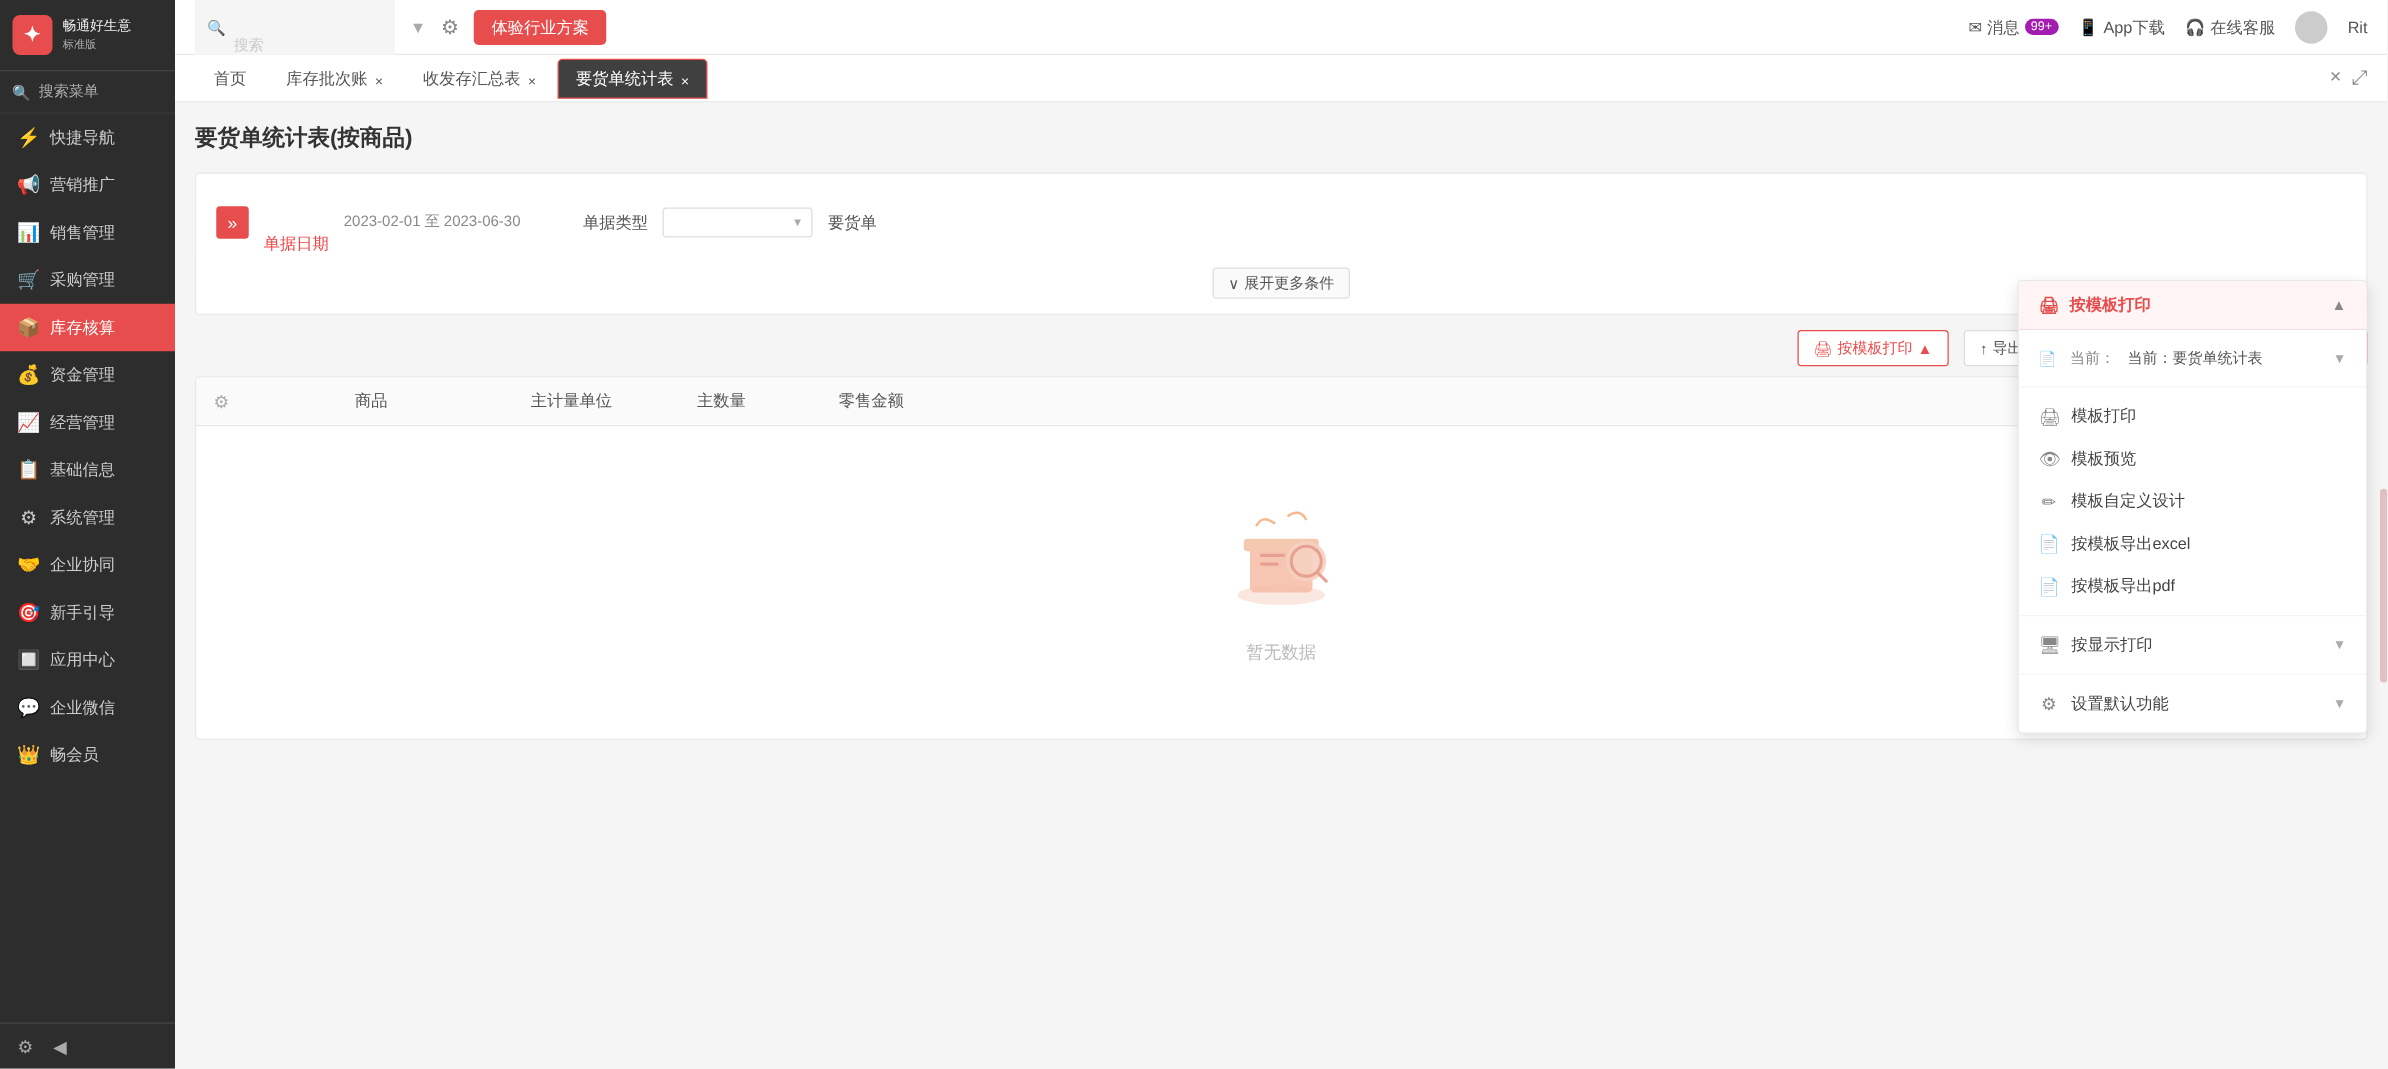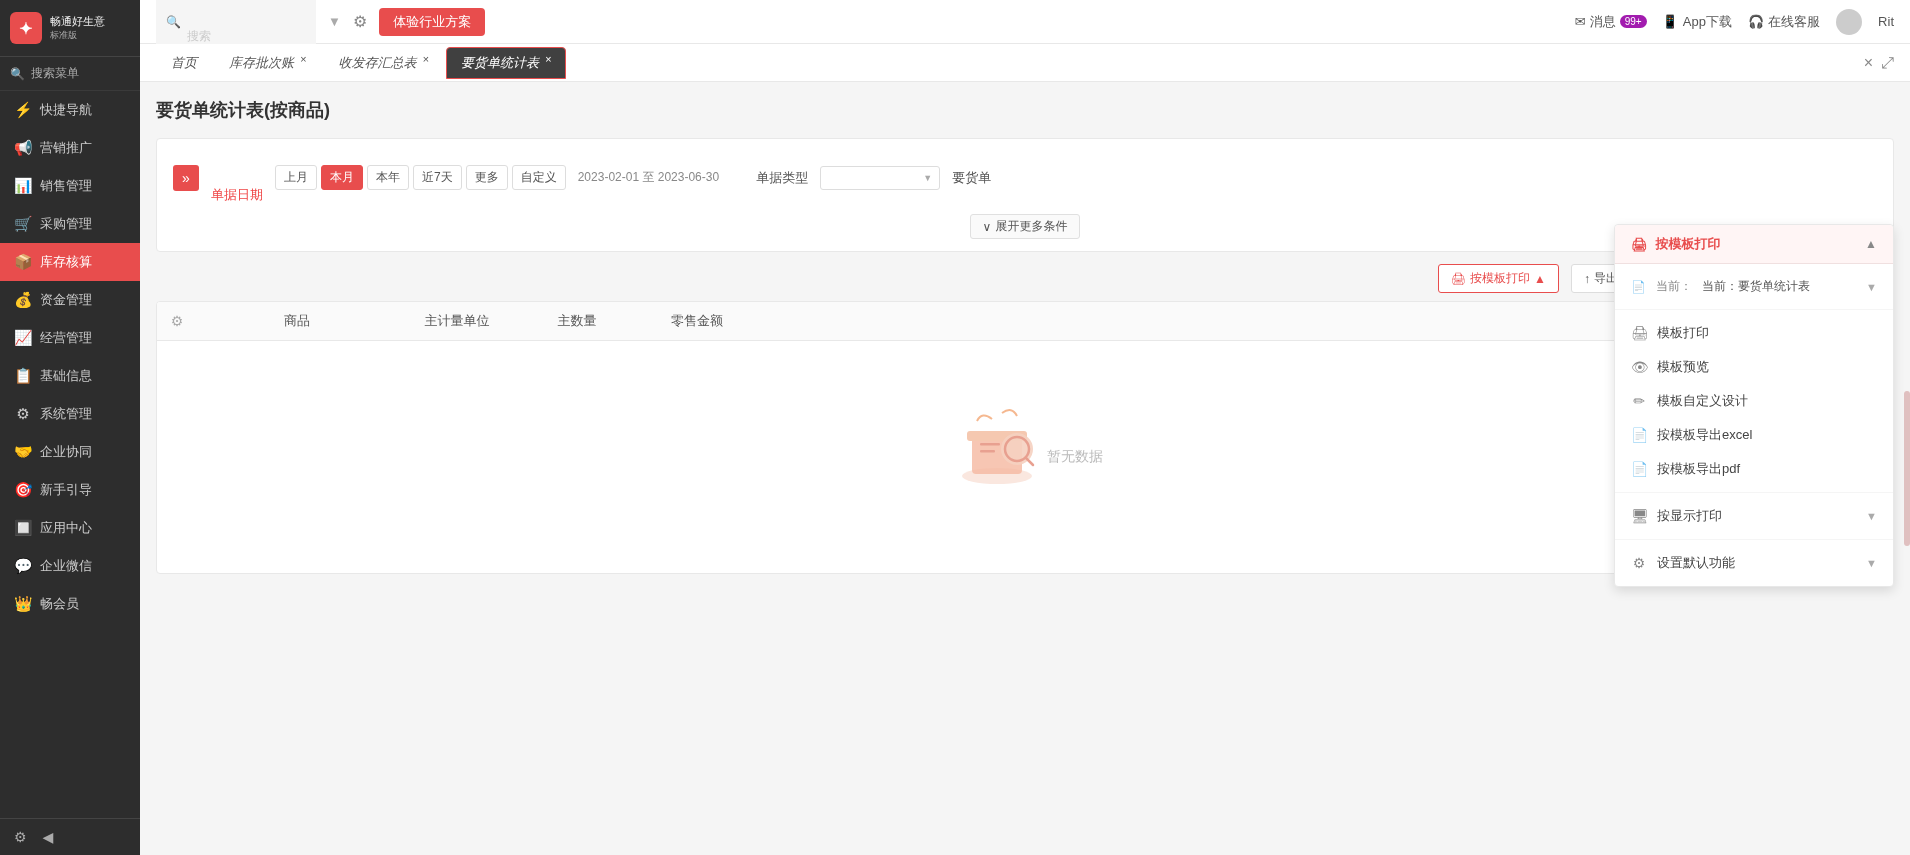--- a/index.html
+++ b/index.html
@@ -98,24 +98,24 @@
       background: #fff;
       display: flex;
       align-items: center;
       padding: 0 16px;
       border-bottom: 1px solid #e8e8e8;
       height: 38px;
       flex-shrink: 0;
       gap: 2px;
     }
     .tab {
-      display: flex; align-items: flex-start; gap: 6px;
+      display: flex; align-items: flex-end; gap: 6px;
       padding: 6px 14px; border-radius: 4px 4px 0 0;
       cursor: pointer; font-size: 13px; color: #555;
-      border: 1px solid transparent; margin-bottom: -1px; font-style: italic;
+      border: 1px solid transparent; margin-bottom: -1px;
     }
     .tab.active {
       background: #404040; color: #fff;
       border-color: #e84d4d;
     }
     .tab .close-icon { font-size: 11px; line-height: 1; }
     .tab-window-controls {
       margin-left: auto; display: flex; gap: 8px;
     }
     .tab-window-btn { font-size: 16px; cursor: pointer; color: #888; }
@@ -147,21 +147,21 @@
     }
     .filter-label { color: #ef4444; font-size: 13px; flex-shrink: 0; margin-top: 35px; }
     .date-btns { display: flex; gap: 4px; align-items: center; }
     .date-btn {
       padding: 3px 8px; border: 1px solid #ddd; border-radius: 3px;
       background: #fff; cursor: pointer; font-size: 12px; color: #555;
     }
     .date-btn.active { background: #e84d4d; color: #fff; border-color: #e84d4d; }
     .date-range { font-size: 12px; color: #888; }
 
-    .filter-type-label { color: #555; font-size: 13px; margin-left: 25px; }
+    .filter-type-label { color: #555; font-size: 13px; margin-left: 38px; }
     .filter-select {
       border: 1px solid #ddd; border-radius: 3px; padding: 4px 24px 4px 8px;
       font-size: 12px; color: #555; background: #fff; cursor: pointer;
       min-width: 120px; appearance: none; position: relative;
     }
     .select-wrap { position: relative; display: inline-block; }
     .select-wrap::after {
       content: '▼'; font-size: 9px; color: #aaa;
       position: absolute; right: 8px; top: 50%; transform: translateY(-50%);
       pointer-events: none;
@@ -206,21 +206,21 @@
       flex: 1; padding: 0 8px;
     }
     .th.settings-col { flex: 0 0 40px; }
     .th.product-col { flex: 0 0 200px; }
     .th.unit-col { flex: 0 0 120px; }
     .th.qty-col { flex: 0 0 120px; }
     .th.amount-col { flex: 0 0 120px; }
 
     
     .empty-state {
-      display: flex; flex-direction: row; align-items: center;
+      display: flex; flex-direction: column; align-items: center;
       justify-content: center; padding: 60px 0; color: #aaa;
     }
     .empty-icon {
       width: 100px; height: 100px; margin-bottom: 12px; position: relative;
     }
     .empty-text { font-size: 14px; color: #bbb; }
 
     
     .dropdown-menu {
       position: absolute;
@@ -409,28 +409,20 @@
     </div>
   </div>
 
   <div class="page-content">
     <div class="page-title">要货单统计表(按商品)</div>
 
     <div class="filter-bar">
       <div class="filter-row">
         <div class="filter-expand-btn">»</div>
         <span class="filter-label">单据日期</span>
-        <div class="date-btns">
-          <button class="date-btn">上月</button>
-          <button class="date-btn active">本月</button>
-          <button class="date-btn">本年</button>
-          <button class="date-btn">近7天</button>
-          <button class="date-btn">更多</button>
-          <button class="date-btn">自定义</button>
-        </div>
         <span class="date-range">2023-02-01 至 2023-06-30</span>
 
         <span class="filter-type-label">单据类型</span>
         <div class="select-wrap">
           <select class="filter-select">
             <option></option>
           </select>
         </div>
 
         <span class="filter-more">要货单</span>

